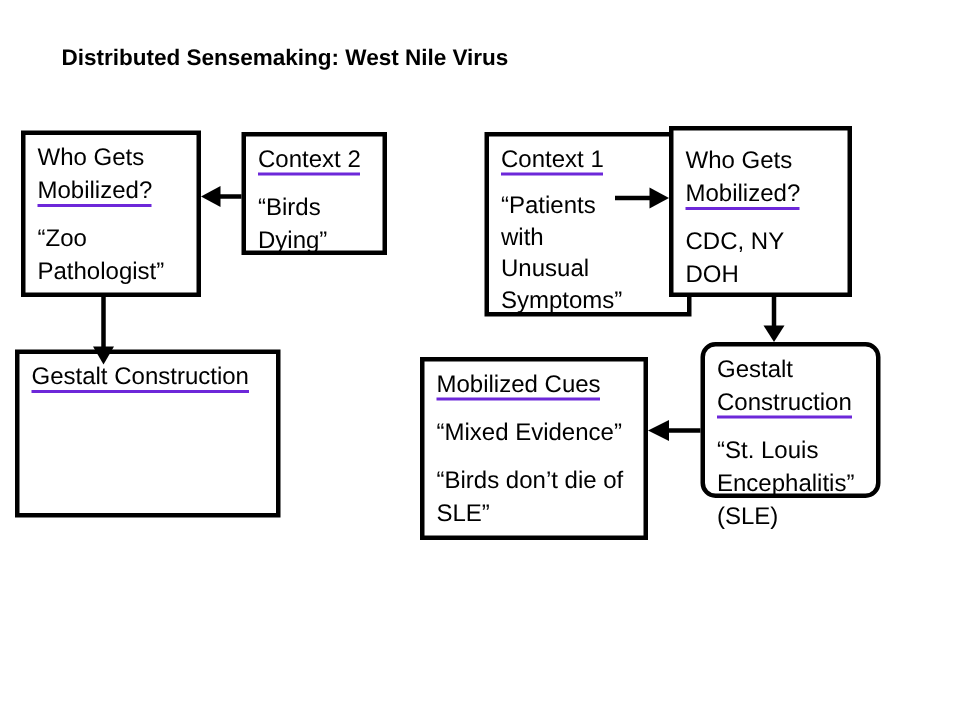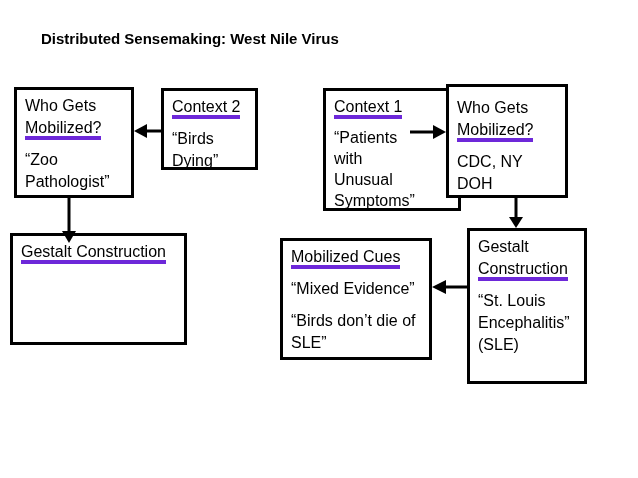--- a/index.html
+++ b/index.html
@@ -24,21 +24,21 @@
   .box {
     position: absolute;
     box-sizing: border-box;
     border: 3px solid #000000;
     background: #ffffff;
     font-size: 16px;
     line-height: 22px;
     padding: 5px 8px;
   }
   .heading { margin: 0; }
-  .u { border-bottom: 4px solid #6d28d9; }
+  .u { border-bottom: 2px solid #6d28d9; }
   .para { margin: 10px 0 0 0; white-space: pre-line; }
   .tight { line-height: 21px; }
   .pad-top { padding-top: 10px; }
   .arrows {
     position: absolute;
     left: 0; top: 0;
     width: 638px; height: 478px;
     pointer-events: none;
   }
 </style>
@@ -93,21 +93,21 @@
 
   <div class="box" style="left:280px; top:238px; width:152px; height:122px;">
     <div class="heading">
       <span class="u">Mobilized Cues</span>
     </div>
     <p class="para">“Mixed Evidence”</p>
     <p class="para">“Birds don’t die of
 SLE”</p>
   </div>
 
-  <div class="box" style="left:467px; top:228px; width:120px; height:156px;">
+  <div class="box" style="left:467px; top:228px; width:120px; height:104px;border-radius:10px;">
     <div class="heading">
       <span>Gestalt</span><br>
       <span class="u">Construction</span>
     </div>
     <p class="para">“St. Louis
 Encephalitis”
 (SLE)</p>
   </div>
 
   <svg class="arrows" viewBox="0 0 638 478" xmlns="http://www.w3.org/2000/svg">

